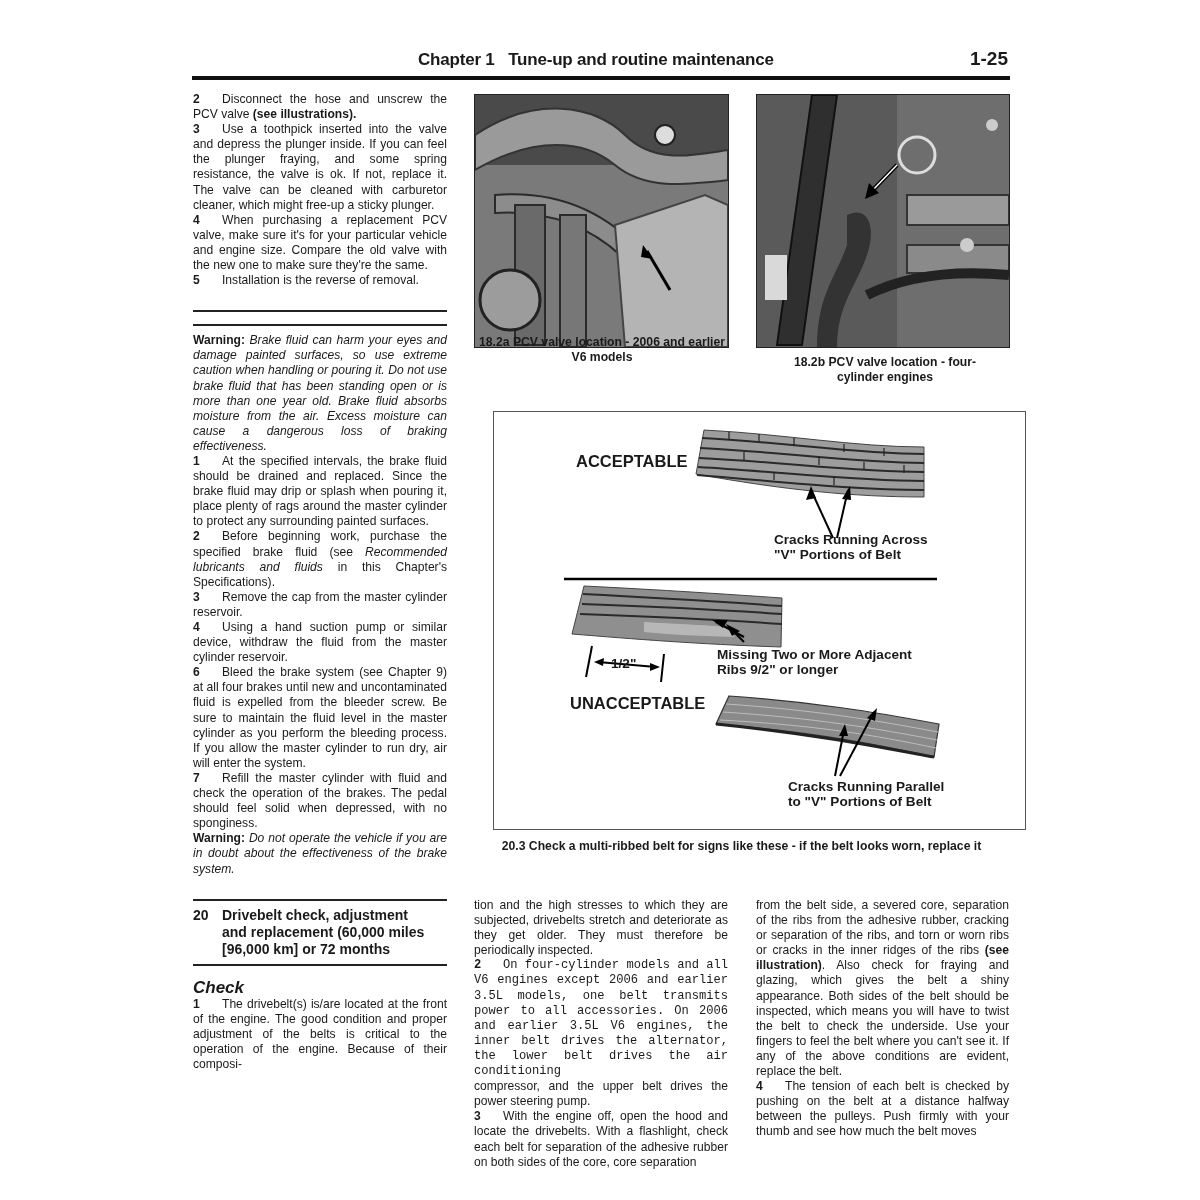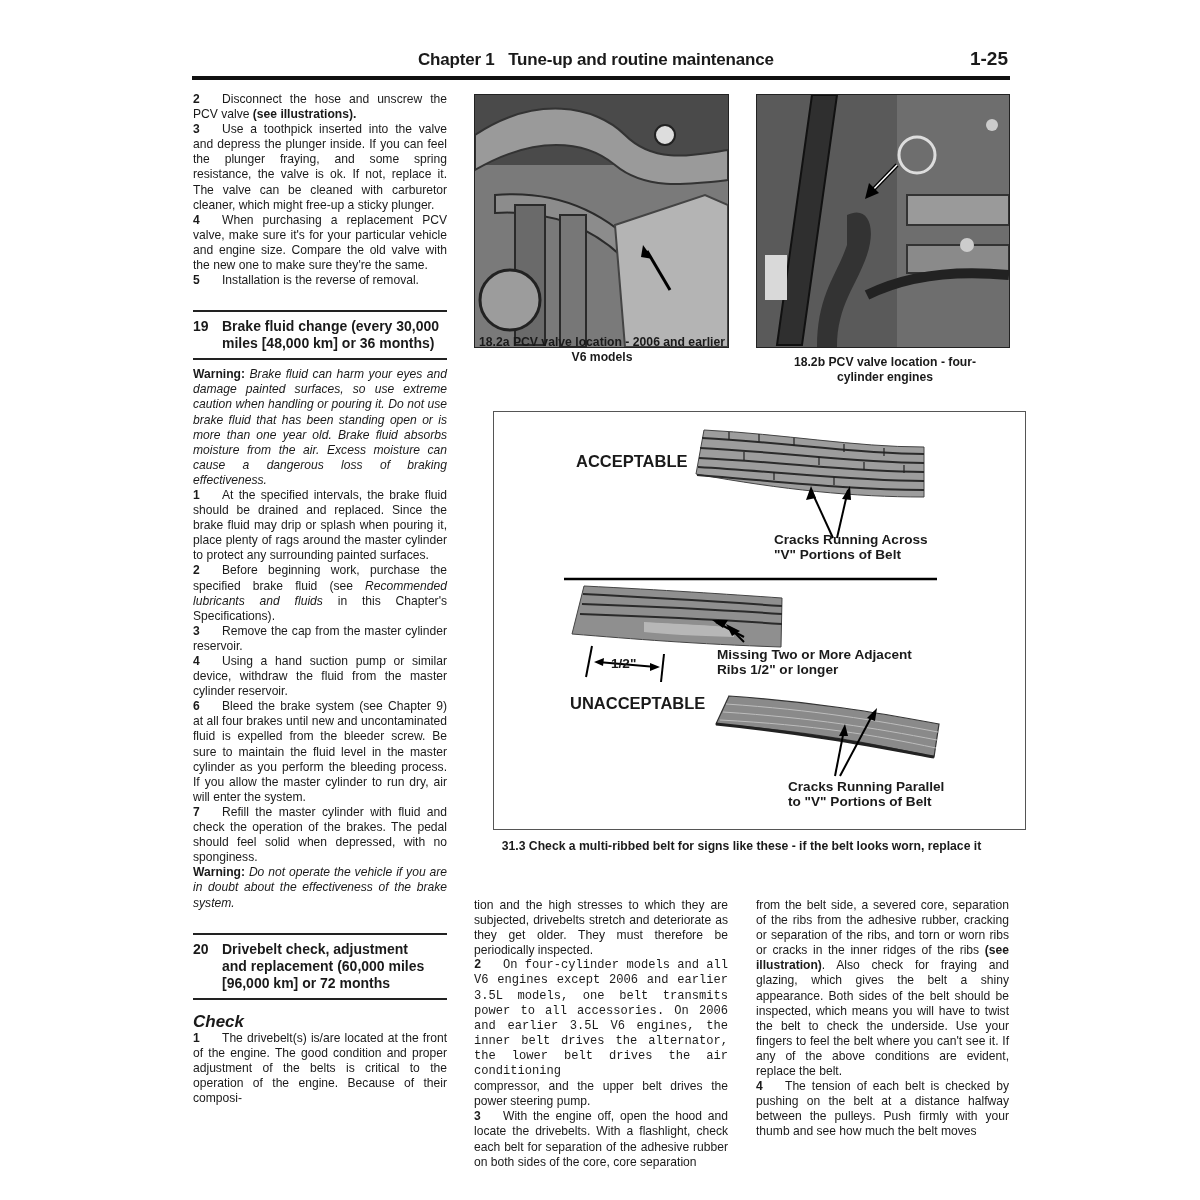--- a/index.html
+++ b/index.html
@@ -41,24 +41,20 @@
 
 <div class="col" style="left:193px; top:92px; width:254px;">
   <p><span class="num">2</span><span>Disconnect the hose and unscrew the PCV valve </span><span class="b">(see illustrations).</span></p>
   <p><span class="num">3</span><span>Use a toothpick inserted into the valve and depress the plunger inside. If you can feel the plunger fraying, and some spring resistance, the valve is ok. If not, replace it. The valve can be cleaned with carburetor cleaner, which might free-up a sticky plunger.</span></p>
   <p><span class="num">4</span><span>When purchasing a replacement PCV valve, make sure it's for your particular vehicle and engine size. Compare the old valve with the new one to make sure they're the same.</span></p>
   <p><span class="num">5</span><span>Installation is the reverse of removal.</span></p>
 
   <div style="height:22px"></div>
   <div class="rule"></div>
   <div style="height:6px"></div>
-  <div class="sec-h">
-    <span class="sn">19</span>
-    <span>Brake fluid change (every 30,000 miles [48,000 km] or 36 months)</span>
-  </div>
   <div style="height:6px"></div>
   <div class="rule"></div>
   <div style="height:7px"></div>
 
   <p><span class="b">Warning:</span> <span class="i">Brake fluid can harm your eyes and damage painted surfaces, so use extreme caution when handling or pouring it. Do not use brake fluid that has been standing open or is more than one year old. Brake fluid absorbs moisture from the air. Excess moisture can cause a dangerous loss of braking effectiveness.</span></p>
   <p><span class="num">1</span><span>At the specified intervals, the brake fluid should be drained and replaced. Since the brake fluid may drip or splash when pouring it, place plenty of rags around the master cylinder to protect any surrounding painted surfaces.</span></p>
   <p><span class="num">2</span><span>Before beginning work, purchase the specified brake fluid (see </span><span class="i">Recommended lubricants and fluids</span><span> in this Chapter's Specifications).</span></p>
   <p><span class="num">3</span><span>Remove the cap from the master cylinder reservoir.</span></p>
   <p><span class="num">4</span><span>Using a hand suction pump or similar device, withdraw the fluid from the master cylinder reservoir.</span></p>
   <p><span class="num">6</span><span>Bleed the brake system (see Chapter 9) at all four brakes until new and uncontaminated fluid is expelled from the bleeder screw. Be sure to maintain the fluid level in the master cylinder as you perform the bleeding process. If you allow the master cylinder to run dry, air will enter the system.</span></p>
@@ -155,25 +151,25 @@
       <path d="M222,312 C320,322 380,334 440,345" stroke="#222" stroke-width="3" fill="none"></path>
     </g>
     <path d="M350,318 L341,364" stroke="#000" stroke-width="2"></path>
     <path d="M351,312 L345,324 L354,324 Z" fill="#000"></path>
     <path d="M380,300 L346,364" stroke="#000" stroke-width="2"></path>
     <path d="M383,296 L373,306 L381,309 Z" fill="#000"></path>
   </svg>
   <div class="lbl-big" style="left:82px; top:40px;">ACCEPTABLE</div>
   <div class="lbl-sm" style="left:280px; top:121px; width:170px;">Cracks Running Across "V" Portions of Belt</div>
   <div class="lbl-sm" style="left:117px; top:245px;">1/2"</div>
-  <div class="lbl-sm" style="left:223px; top:236px; width:210px;">Missing Two or More Adjacent Ribs 1/2" or longer</div>
+  <div class="lbl-sm" style="left:223px; top:236px; width:210px;">Missing Two or More Adjacent Ribs 9/2" or longer</div>
   <div class="lbl-big" style="left:76px; top:282px;">UNACCEPTABLE</div>
   <div class="lbl-sm" style="left:294px; top:368px; width:165px;">Cracks Running Parallel to "V" Portions of Belt</div>
 </div>
-<div class="cap" style="left:474px; top:839px; width:535px; font-size:12.2px;">31.3 Check a multi-ribbed belt for signs like these - if the belt looks worn, replace it</div>
+<div class="cap" style="left:474px; top:839px; width:535px; font-size:12.2px;">20.3 Check a multi-ribbed belt for signs like these - if the belt looks worn, replace it</div>
 
 <div class="col" style="left:474px; top:898px; width:254px;">
   <p>tion and the high stresses to which they are subjected, drivebelts stretch and deteriorate as they get older. They must therefore be periodically inspected.</p>
   <p style="text-align-last:left;font-family:Liberation Mono, monospace;"><span class="num">2</span><span>On four-cylinder models and all V6 engines except 2006 and earlier 3.5L models, one belt transmits power to all accessories. On 2006 and earlier 3.5L V6 engines, the inner belt drives the alternator, the lower belt drives the air conditioning</span></p>
   <p>compressor, and the upper belt drives the power steering pump.</p>
   <p><span class="num">3</span><span>With the engine off, open the hood and locate the drivebelts. With a flashlight, check each belt for separation of the adhesive rubber on both sides of the core, core separation</span></p>
 </div>
 
 <div class="col" style="left:756px; top:898px; width:253px;">
   <p><span>from the belt side, a severed core, separation of the ribs from the adhesive rubber, cracking or separation of the ribs, and torn or worn ribs or cracks in the inner ridges of the ribs </span><span class="b">(see illustration)</span><span>. Also check for fraying and glazing, which gives the belt a shiny appearance. Both sides of the belt should be inspected, which means you will have to twist the belt to check the underside. Use your fingers to feel the belt where you can't see it. If any of the above conditions are evident, replace the belt.</span></p>

